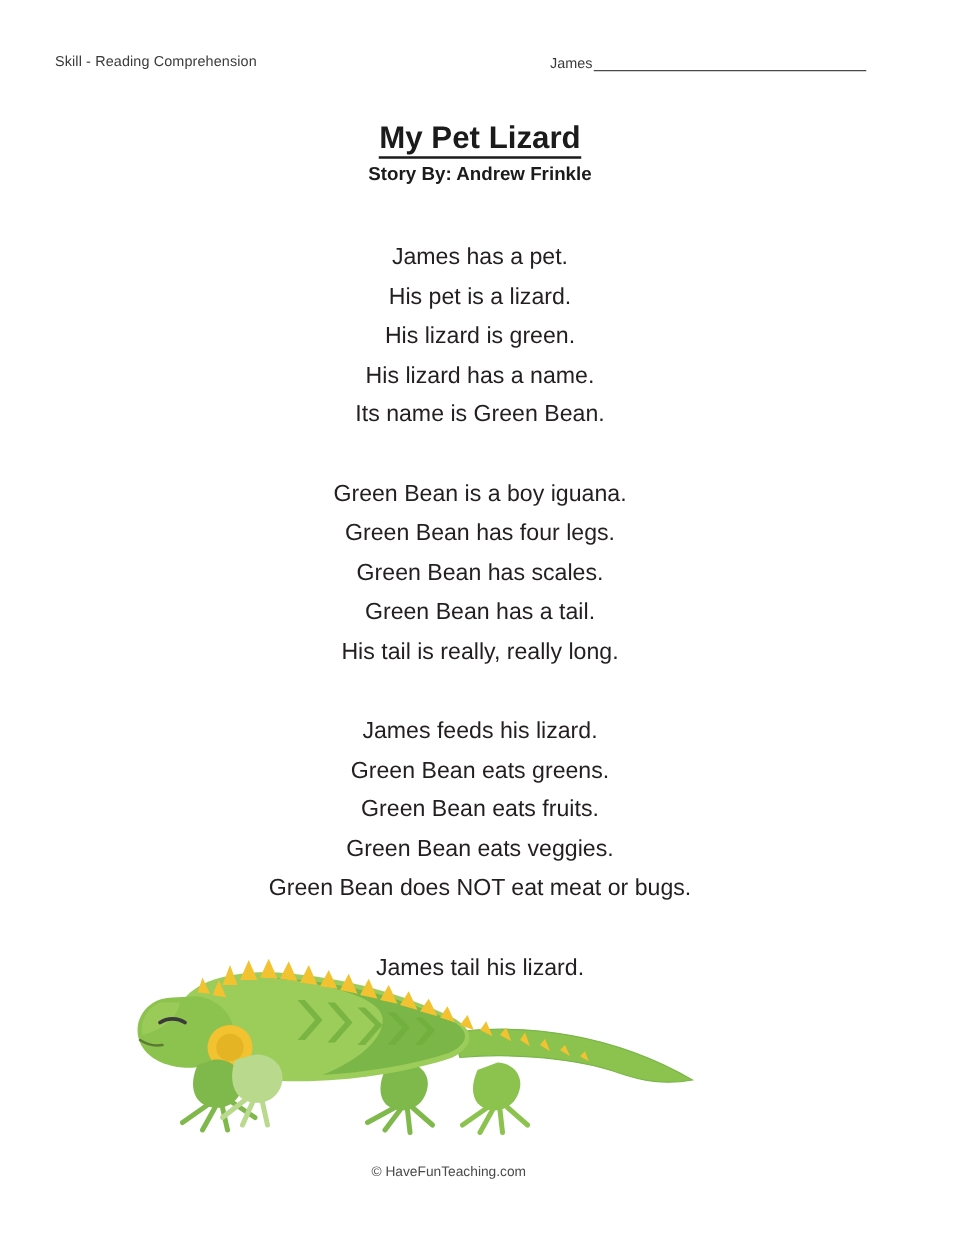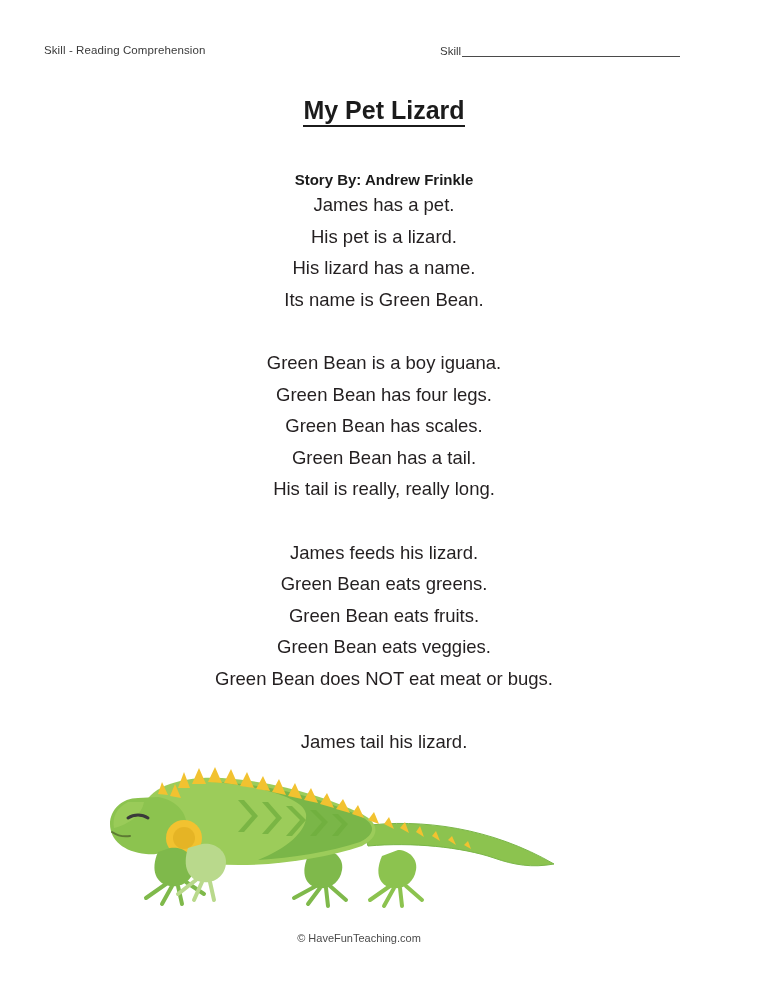--- a/index.html
+++ b/index.html
@@ -79,21 +79,20 @@
   }
   .byline {
     position: absolute;
     top: 131px;
     left: 0;
     width: 768px;
     text-align: center;
     font-size: 15px;
     font-weight: bold;
     color: #1b1b1b;
-    margin-top: 40px;
   }
 
   
   .story {
     position: absolute;
     top: 176px;
     left: 0;
     width: 768px;
     text-align: center;
     margin-top: 13px;
@@ -134,35 +133,36 @@
   }
 </style>
 </head>
 <body>
 
 <div class="page">
 
   <div class="header">
     <div class="skill-label">Skill - Reading Comprehension</div>
     <div class="name-wrap">
-      <span class="name-label">Skill</span>
+      <span class="name-label">James</span>
       <span class="name-rule"></span>
     </div>
   </div>
 
   <div class="title">
     <span>My Pet Lizard</span>
   </div>
   <div class="byline">Story By: Andrew Frinkle</div>
 
   <div class="story">
 
     <div class="stanza">
       <div class="line">James has a pet.</div>
       <div class="line">His pet is a lizard.</div>
+      <div class="line">His lizard is green.</div>
       <div class="line">His lizard has a name.</div>
       <div class="line">Its name is Green Bean.</div>
     </div>
 
     <div class="stanza">
       <div class="line">Green Bean is a boy iguana.</div>
       <div class="line">Green Bean has four legs.</div>
       <div class="line">Green Bean has scales.</div>
       <div class="line">Green Bean has a tail.</div>
       <div class="line">His tail is really, really long.</div>

